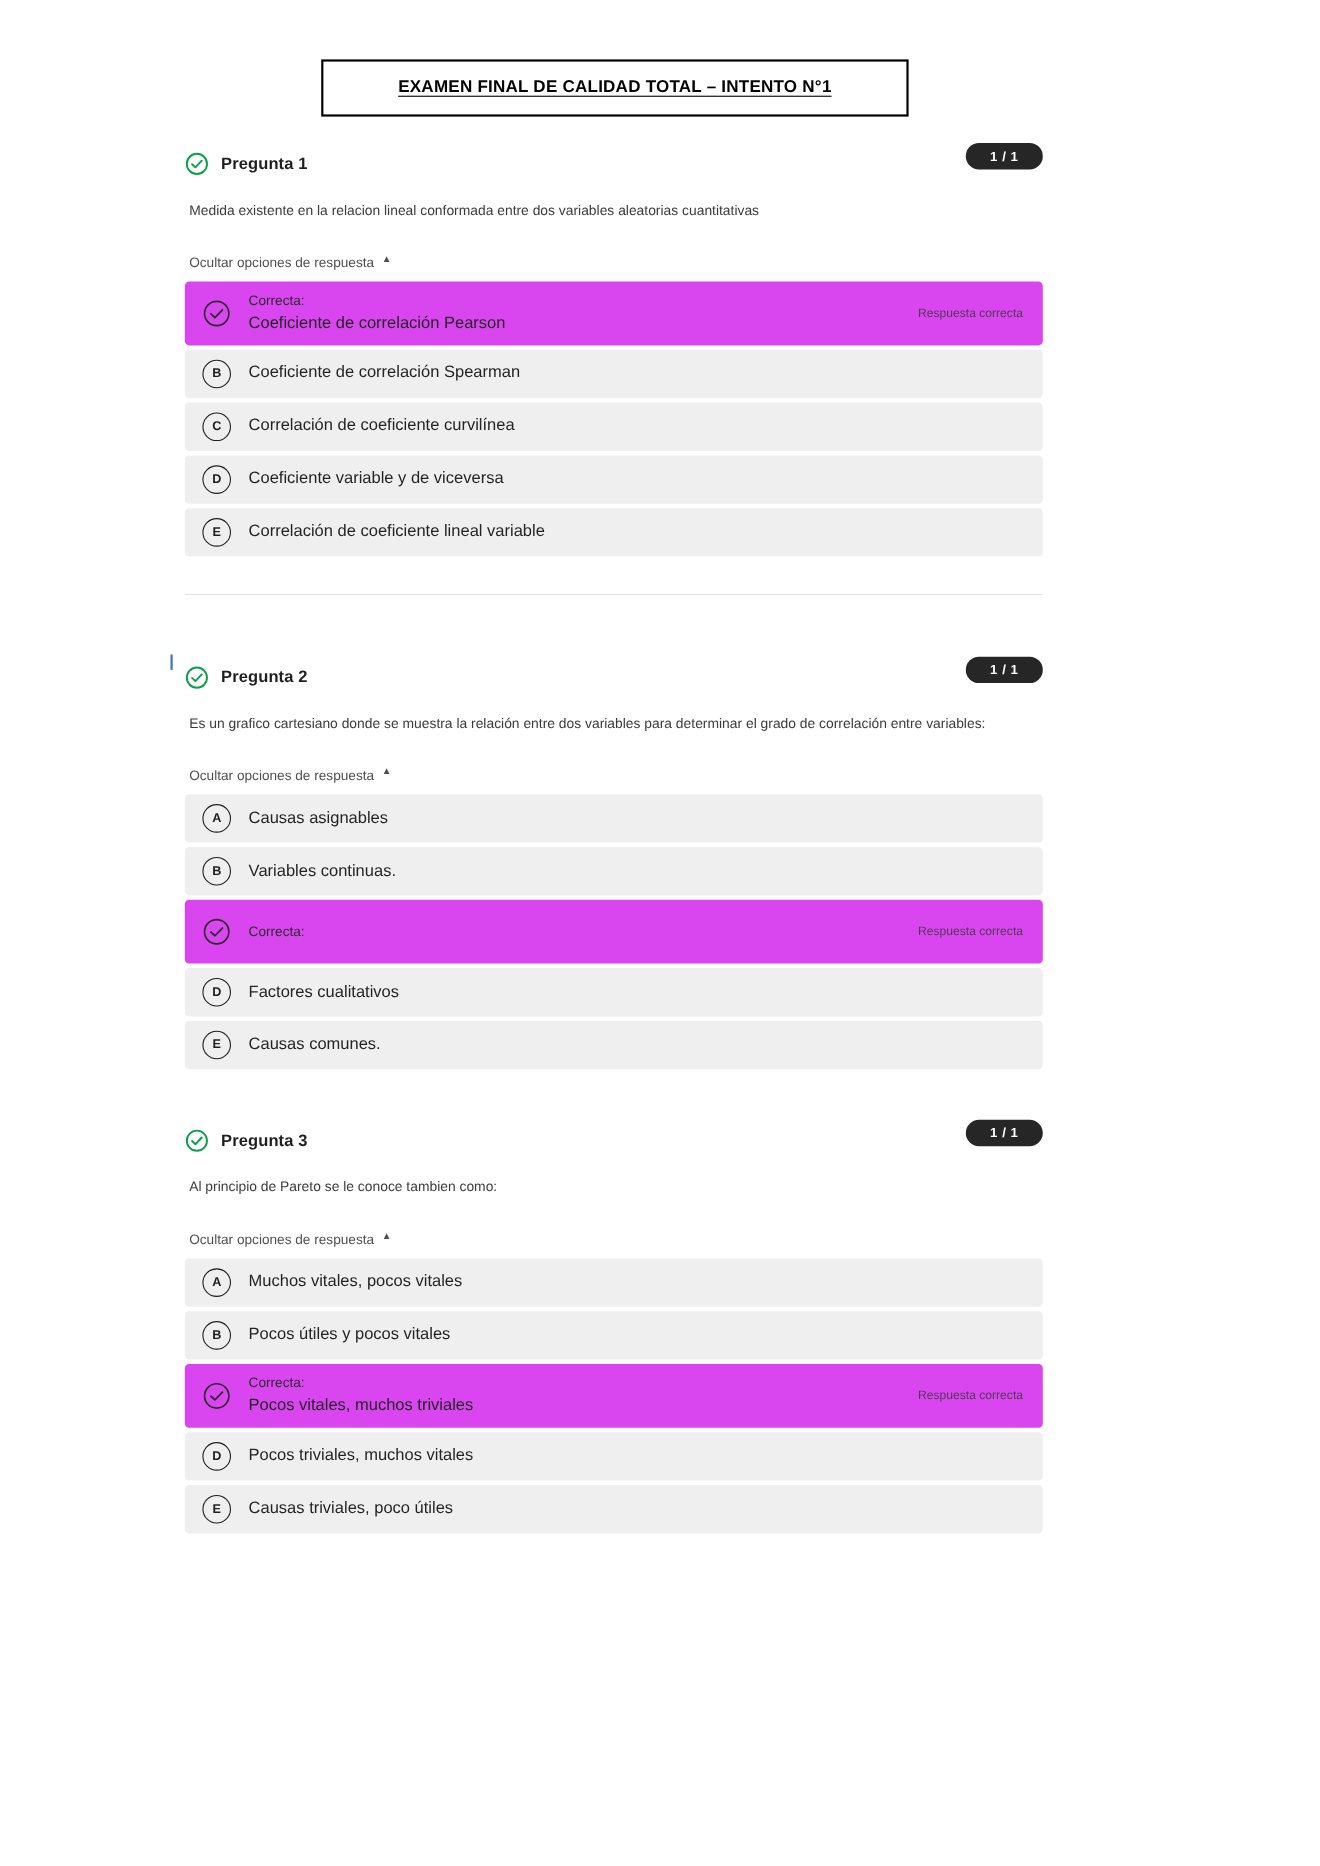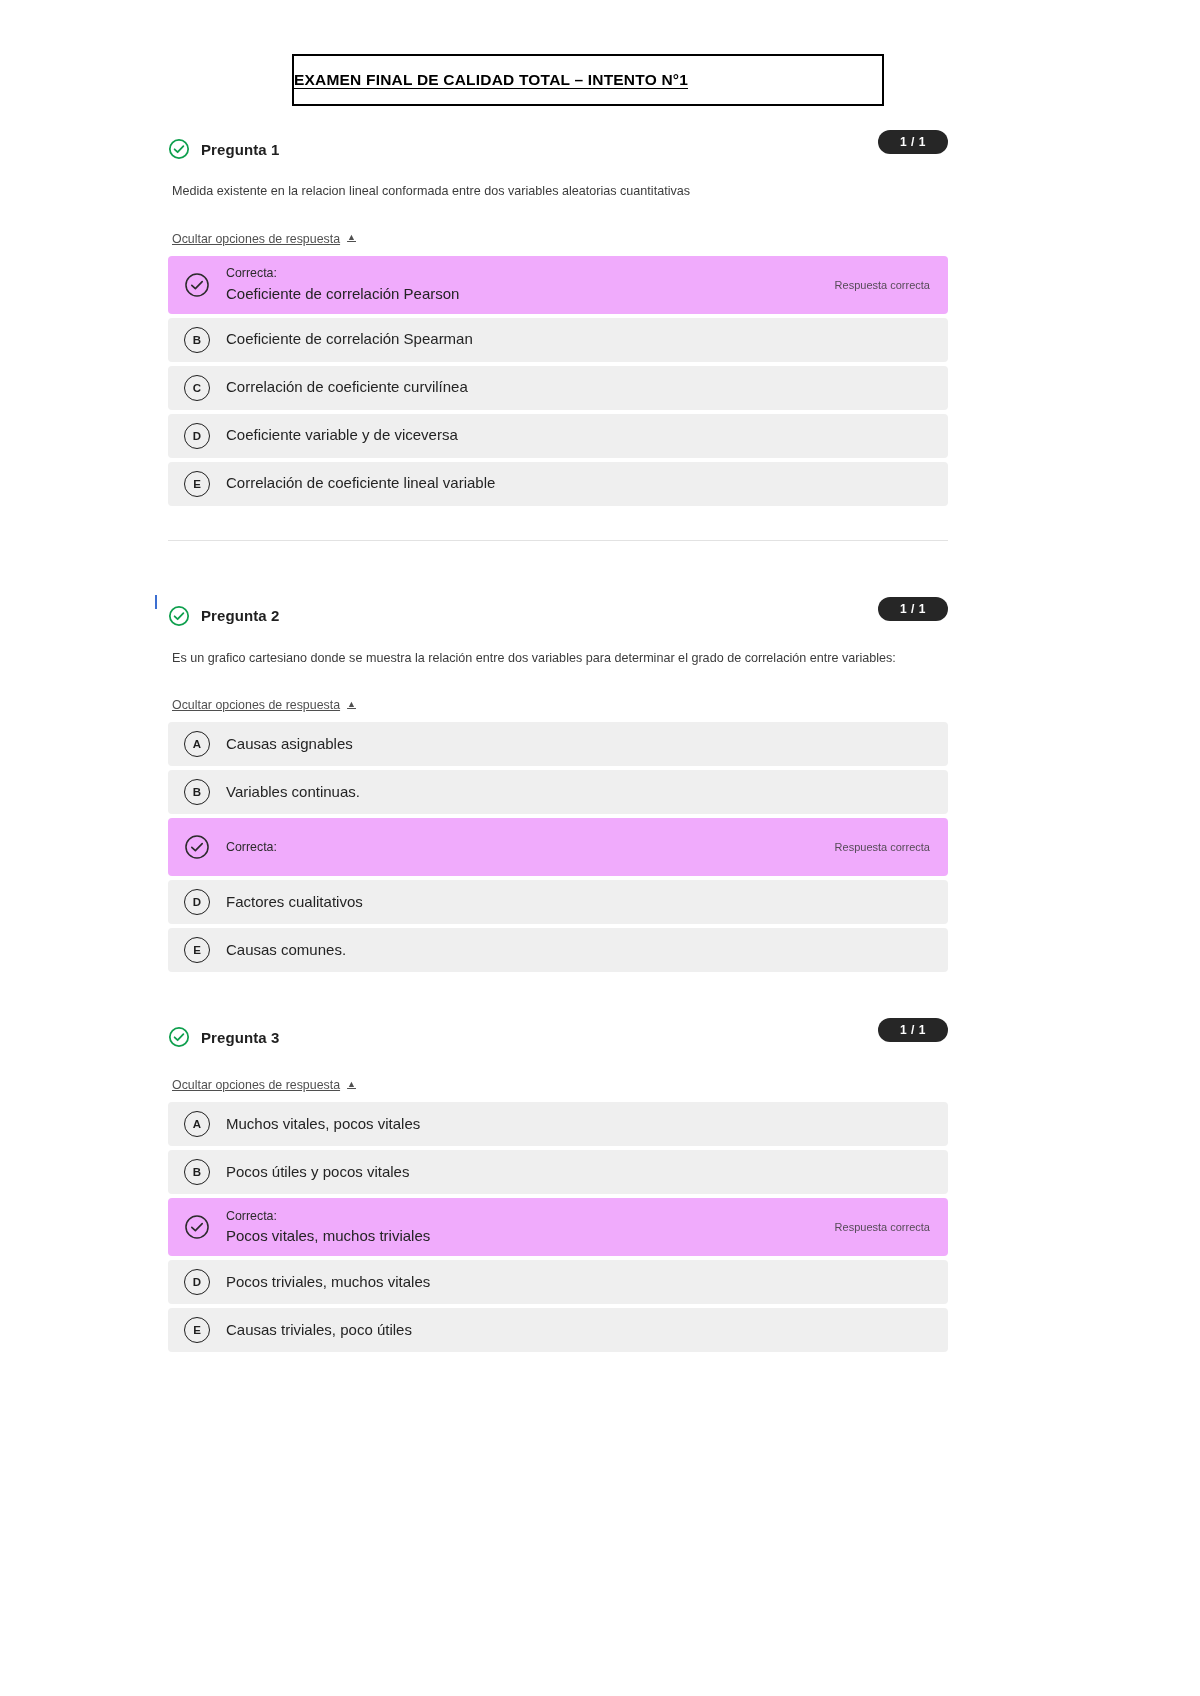--- a/index.html
+++ b/index.html
@@ -20,25 +20,26 @@
     position: relative;
     background: #fff;
     padding: 0;
   }
 
   
   .title-box {
     position: absolute;
     left: 292px;
     top: 54px;
-    width: 592px;
+    width: 534px;
     height: 52px;
     border: 2px solid #000;
     display: flex;
     align-items: center;
+    justify-content: center;
   }
   .title-text {
     font-size: 15.5px;
     font-weight: 600;
     letter-spacing: 0.2px;
     color: #000;
     text-decoration: underline;
     text-underline-offset: 3px;
     white-space: nowrap;
   }
@@ -104,25 +105,23 @@
     margin-top: 22px;
     opacity: 0.92;
   }
 
   .toggle-answers {
     padding: 0 0 0 172px;
     font-size: 12.4px;
     color: #3c3c3c;
     margin-top: 30px;
     display: flex;
-    align-items: center;
     gap: 7px;
     width: max-content;
     opacity: 0.9;
-    text-decoration: underline;
   }
   .chev {
     font-size: 9px;
     line-height: 1;
     position: relative;
     top: -1px;
   }
 
   .options {
     margin-top: 10px;
@@ -134,21 +133,21 @@
   .option {
     background: #efefef;
     border-radius: 4px;
     min-height: 44px;
     display: flex;
     align-items: center;
     padding: 8px 18px 8px 16px;
     position: relative;
   }
   .option.correct {
-    background: #f0abfc;
+    background: #d946ef;
     min-height: 58px;
   }
   .opt-letter {
     width: 26px;
     height: 26px;
     border-radius: 50%;
     border: 1.6px solid #1f1f1f;
     display: flex;
     align-items: center;
     justify-content: center;
@@ -339,20 +338,21 @@
         <div class="q-header-left">
           <svg class="check-icon" viewBox="0 0 24 24" fill="none">
             <circle cx="12" cy="12" r="10" stroke="#0e9f4d" stroke-width="1.9"></circle>
             <path d="M7.2 12.3 L10.5 15.5 L16.8 8.8" stroke="#0e9f4d" stroke-width="1.9" stroke-linecap="round" stroke-linejoin="round"></path>
           </svg>
           <span class="q-title">Pregunta 3</span>
         </div>
         <span class="score-badge">1 / 1</span>
       </div>
 
+      <p class="q-text">Al principio de Pareto se le conoce tambien como:</p>
 
       <div class="toggle-answers">
         <span>Ocultar opciones de respuesta</span>
         <span class="chev">▲</span>
       </div>
 
       <div class="options">
 
         <div class="option">
           <span class="opt-letter">A</span>

